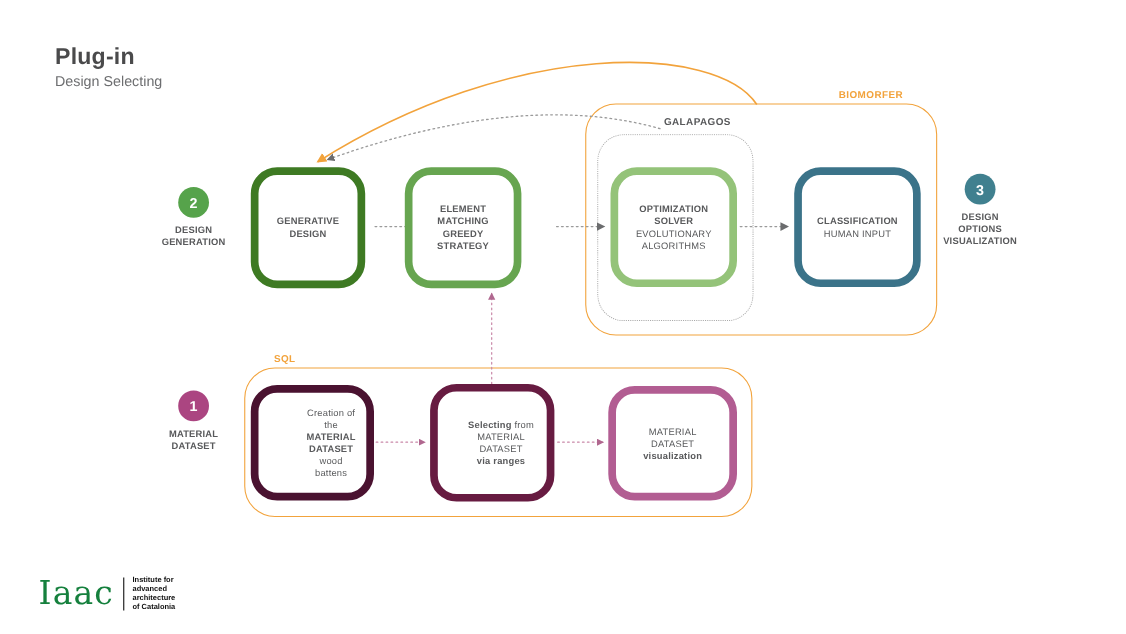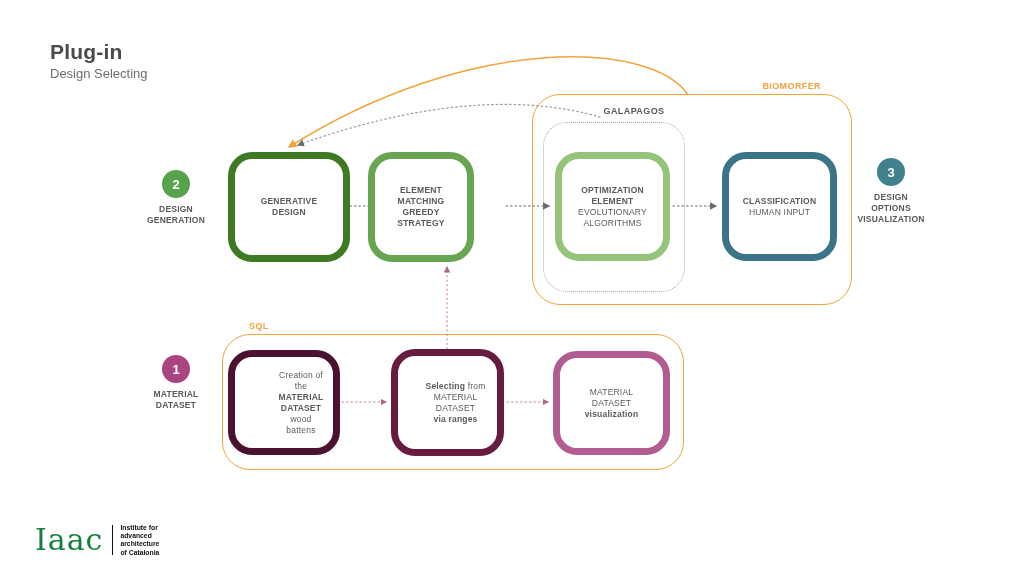--- a/index.html
+++ b/index.html
@@ -114,34 +114,34 @@
 OPTIONS
 VISUALIZATION</div>
   </div>
 
   <div class="step" style="left:128px;top:355px;">
     <div class="circle c-plum">1</div>
     <div class="step-label">MATERIAL
 DATASET</div>
   </div>
 
-  <div class="node b-green-dark" style="left:228px;top:152px;width:122px;height:110px;">
+  <div class="node b-green-dark" style="left:228px;top:152px;width:104px;height:110px;">
     <span class="t-bold">GENERATIVE
 DESIGN</span>
   </div>
 
   <div class="node b-green-mid" style="left:368px;top:152px;width:106px;height:110px;">
     <span class="t-bold">ELEMENT MATCHING
 GREEDY
 STRATEGY</span>
   </div>
 
   <div class="node b-green-light" style="left:555px;top:152px;width:115px;height:109px;">
     <span class="t-bold">OPTIMIZATION
-ELEMENT</span>
+SOLVER</span>
     <span class="t-reg">EVOLUTIONARY
 ALGORITHMS</span>
   </div>
 
   <div class="node b-teal" style="left:722px;top:152px;width:115px;height:109px;">
     <span class="t-bold">CLASSIFICATION</span>
     <span class="t-reg">HUMAN INPUT</span>
   </div>
 
   <div class="node b-maroon-dark" style="left:228px;top:350px;width:112px;height:105px;">

